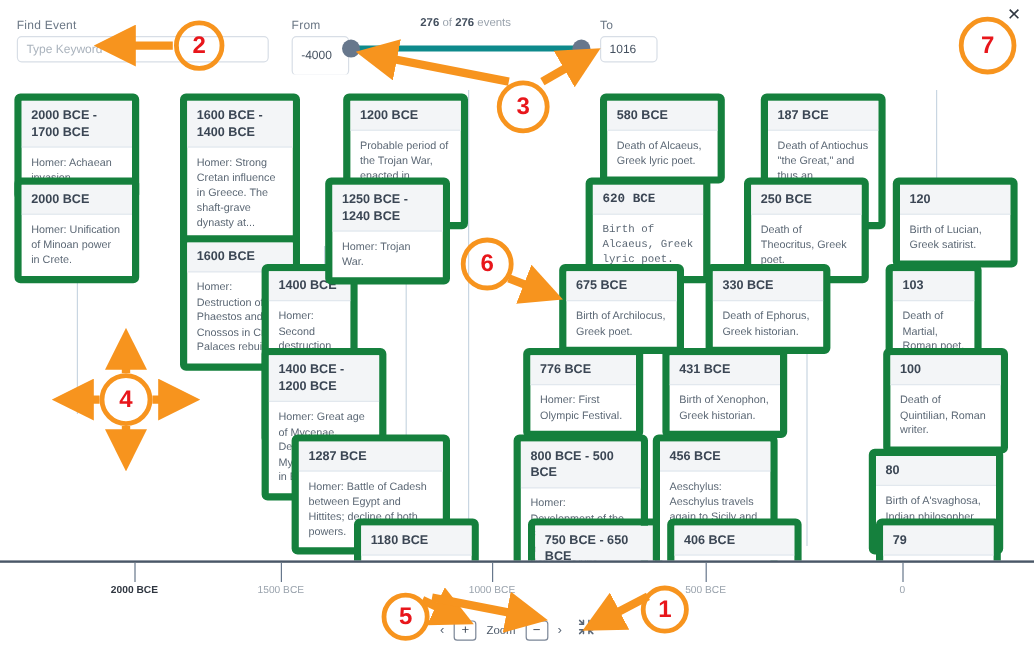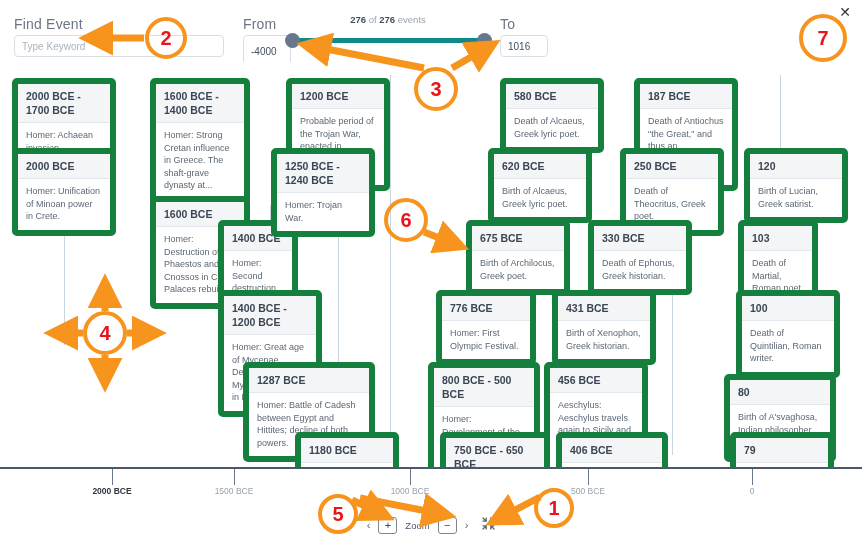--- a/index.html
+++ b/index.html
@@ -19,21 +19,21 @@
   }
 
   
   .toolbar {
     position: absolute; top: 0; left: 0;
     width: 862px; height: 62px;
     background: #ffffff;
   }
   .field-group { position: absolute; }
   .field-label {
-    font-size: 14px;
+    font-size: 10px;
     color: #6b7785;
     letter-spacing: 0.2px;
     margin-bottom: 3px;
     display: block;
   }
   .text-input {
     border: 1px solid #d8dee6;
     border-radius: 4px;
     background: #fff;
     font-size: 10px;
@@ -287,21 +287,21 @@
         <div class="card-body">Homer: Trojan War.</div>
       </div>
       <div class="card" style="left: 295px; top: 370px; width: 104px;">
         <div class="card-head">1180 BCE</div>
         <div class="card-body">Homer: Troy destroyed by</div>
       </div>
       <div class="card" style="left: 500px; top: 16px; width: 104px;">
         <div class="card-head">580 BCE</div>
         <div class="card-body">Death of Alcaeus, Greek lyric poet.</div>
       </div>
-      <div class="card" style="left: 488px; top: 86px; width: 104px;">
+      <div class="card" style="left: 488px; top: 86px; width: 104px; font-family: Liberation Mono, monospace;">
         <div class="card-head">620 BCE</div>
         <div class="card-body">Birth of Alcaeus, Greek lyric poet.</div>
       </div>
       <div class="card" style="left: 466px; top: 158px; width: 104px;">
         <div class="card-head">675 BCE</div>
         <div class="card-body">Birth of Archilocus, Greek poet.</div>
       </div>
       <div class="card" style="left: 436px; top: 228px; width: 100px;">
         <div class="card-head">776 BCE</div>
         <div class="card-body">Homer: First Olympic Festival.</div>

